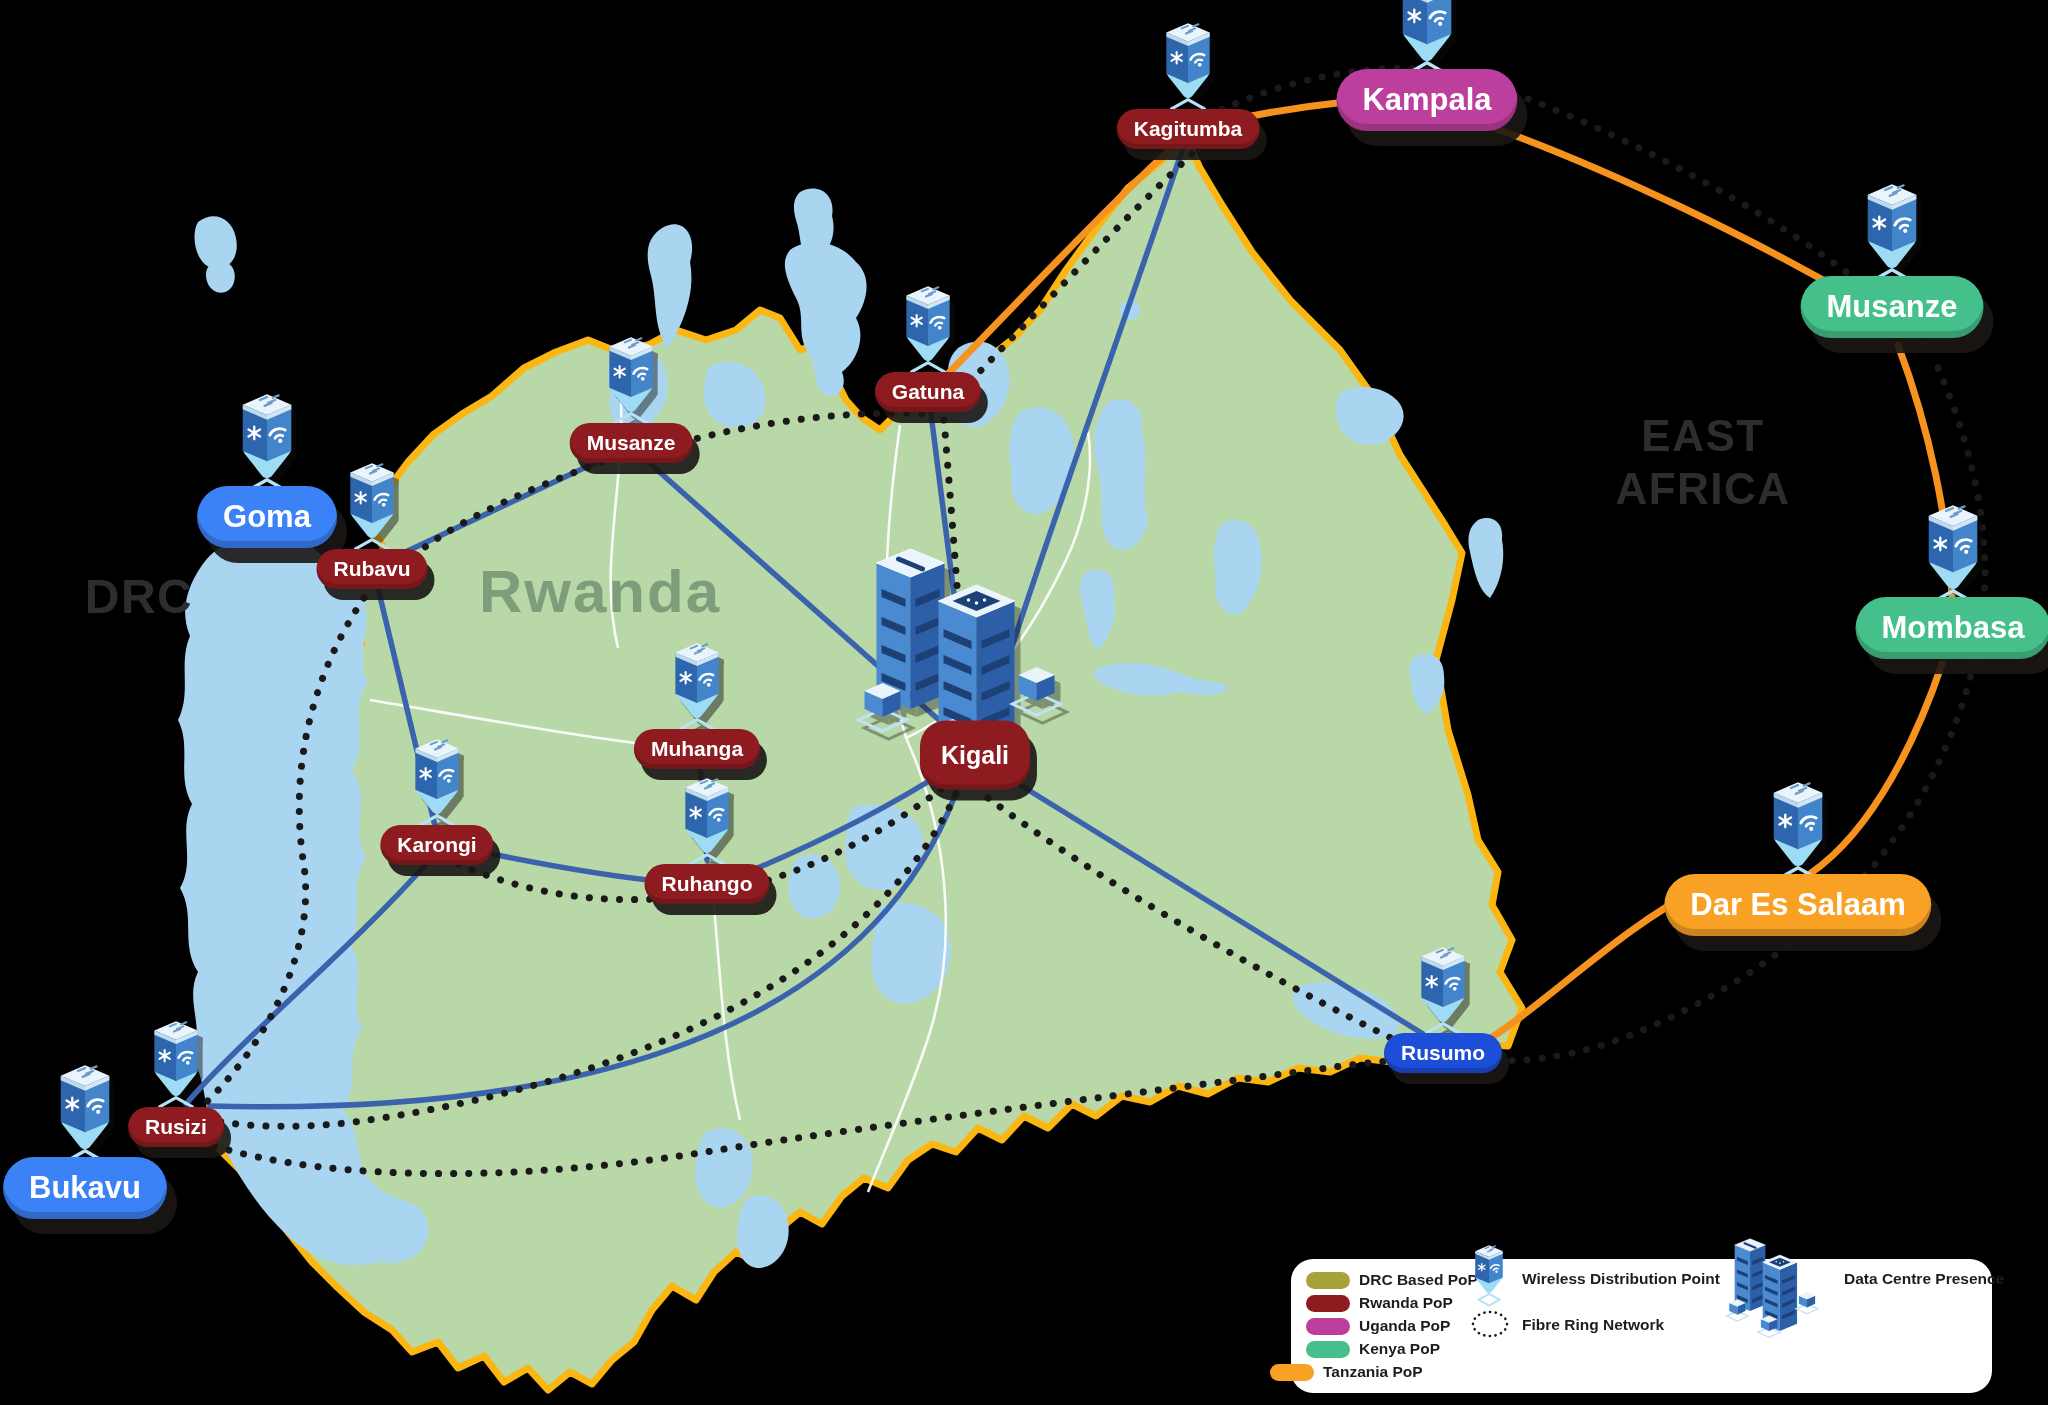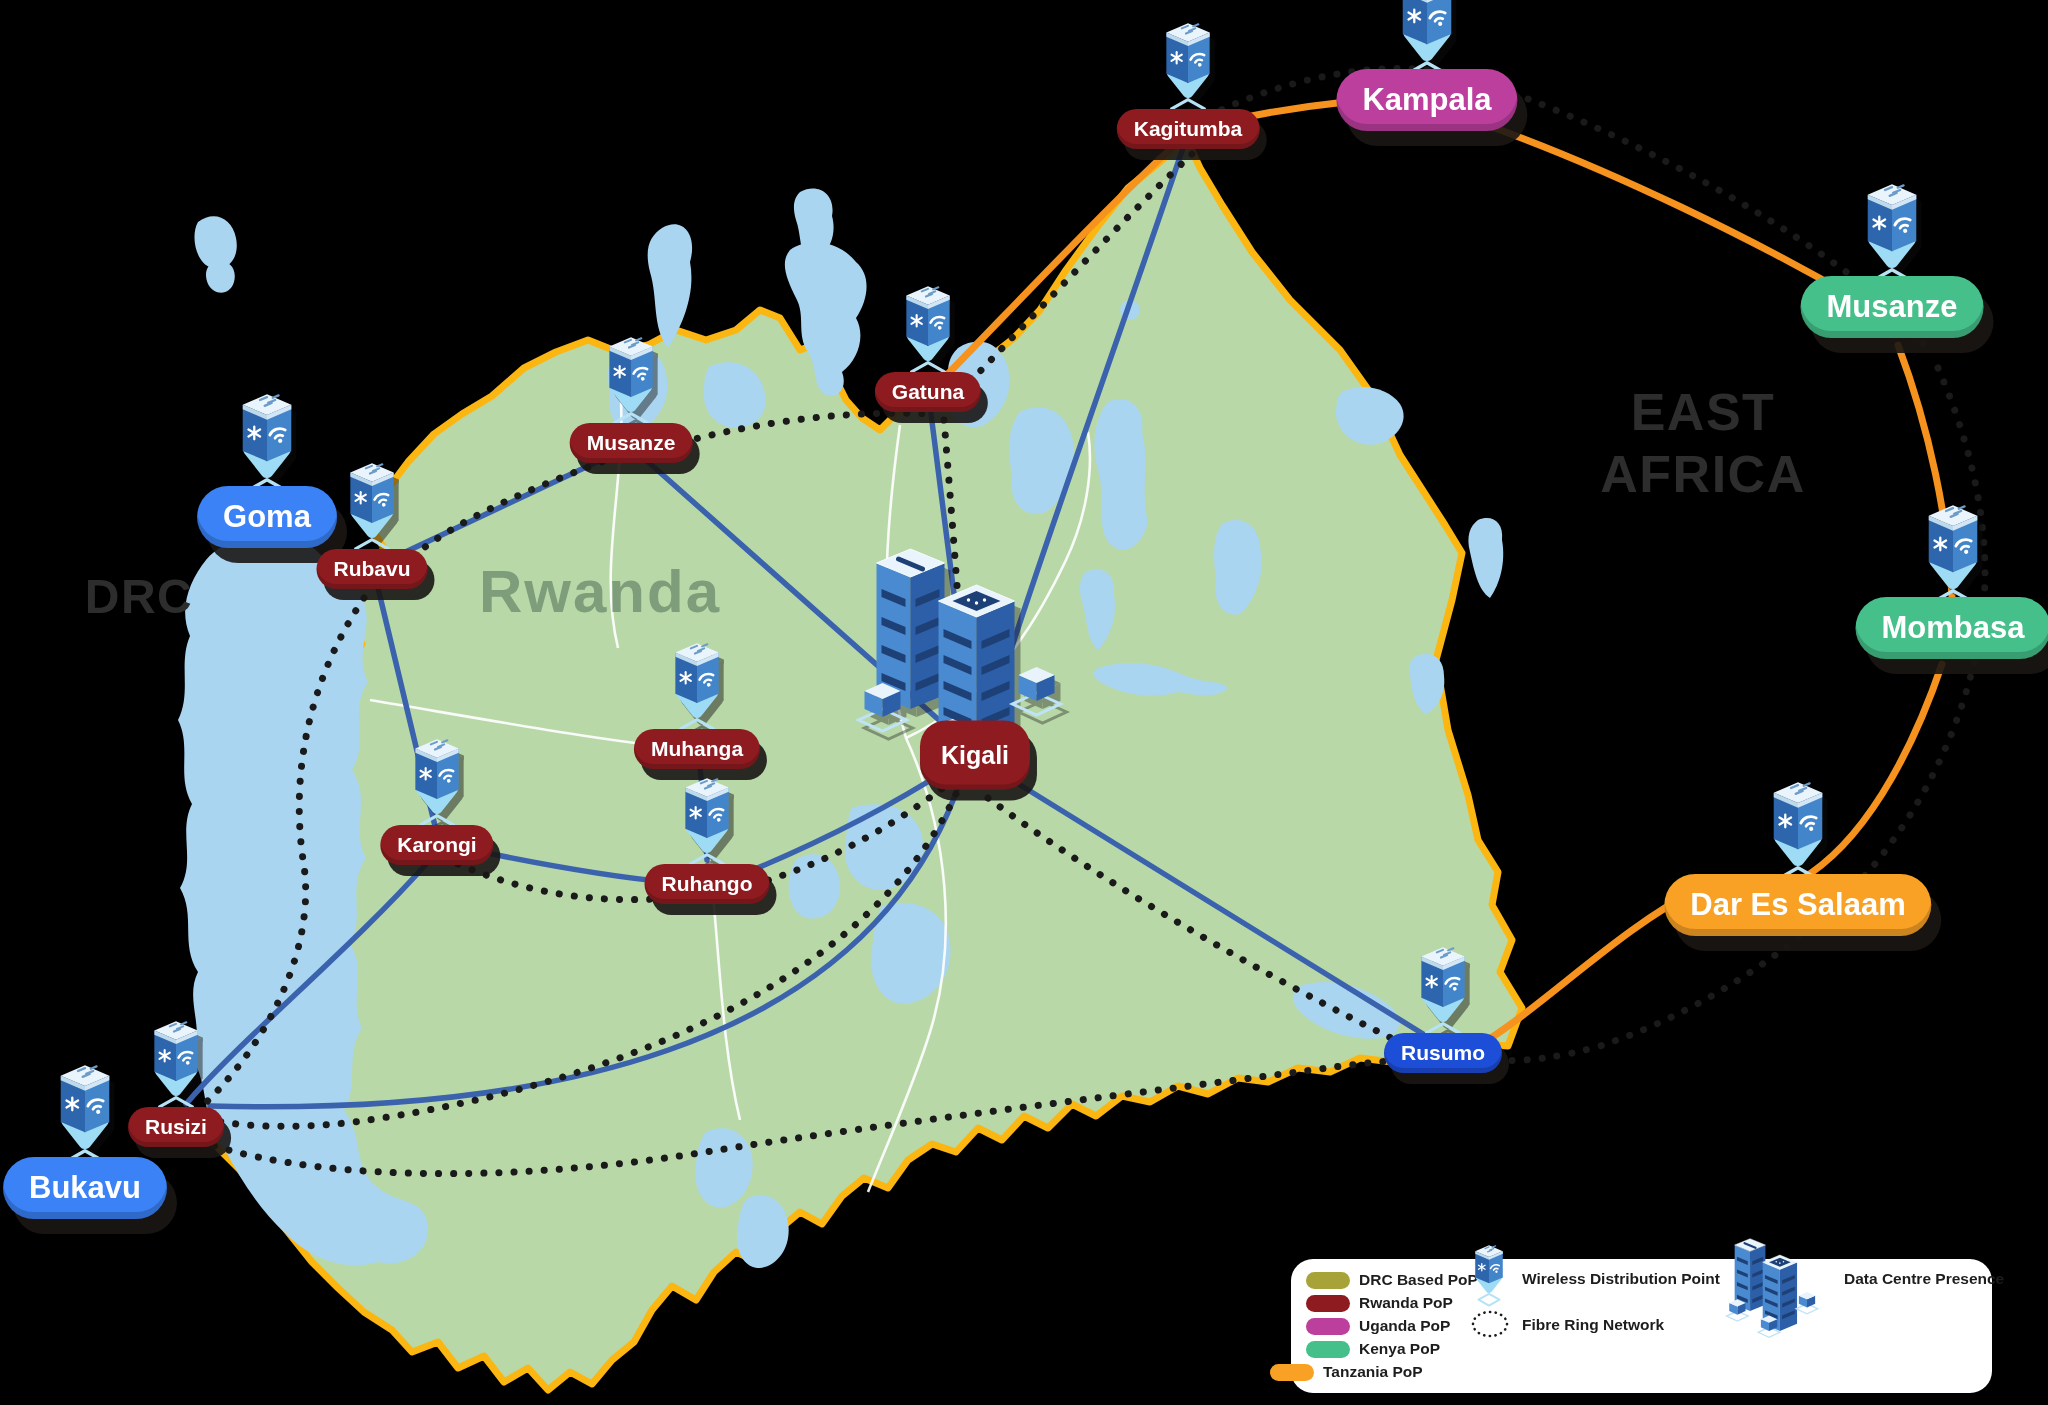--- a/index.html
+++ b/index.html
@@ -116,21 +116,21 @@
       </g>
   </svg>
 
   <div id="region-layer">
       <div class="region" style="left: 139px; top: 597px; font-size: 48px;">
         <div>DRC</div>
       </div>
       <div class="region country-label" style="left: 600px; top: 592px; font-size: 60px;">
         <div>Rwanda</div>
       </div>
-      <div class="region" style="left: 1703px; top: 443px; font-size: 52px;">
+      <div class="region" style="left: 1703px; top: 463px; font-size: 44px;">
         <div>EAST</div>
         <div>AFRICA</div>
       </div>
     </div>
   <div id="node-layer">
       <div class="city lg" style="left: 1427px; top: 100px;">
         <div class="icon">
           <svg class="tower-svg" viewBox="0 0 64 102">
     <path d="M17,56 L32,75 L47,56" fill="none" stroke="#9edcf5" stroke-width="11" stroke-linecap="round" stroke-linejoin="round"></path>
     <path d="M32,82 l16,9 -16,9 -16,-9 Z" fill="none" stroke="#b5e2f5" stroke-width="3" stroke-linejoin="round"></path>

